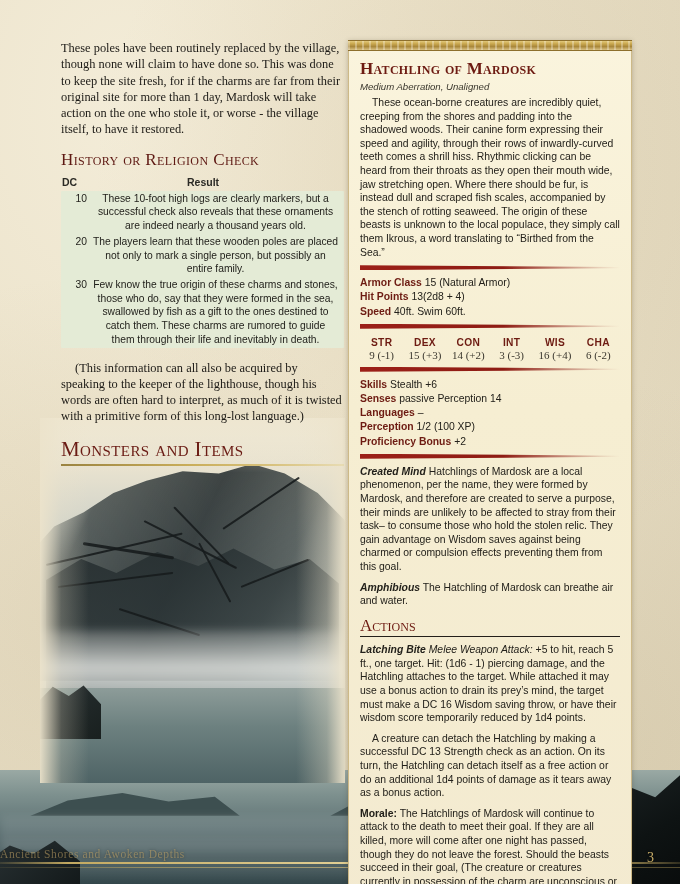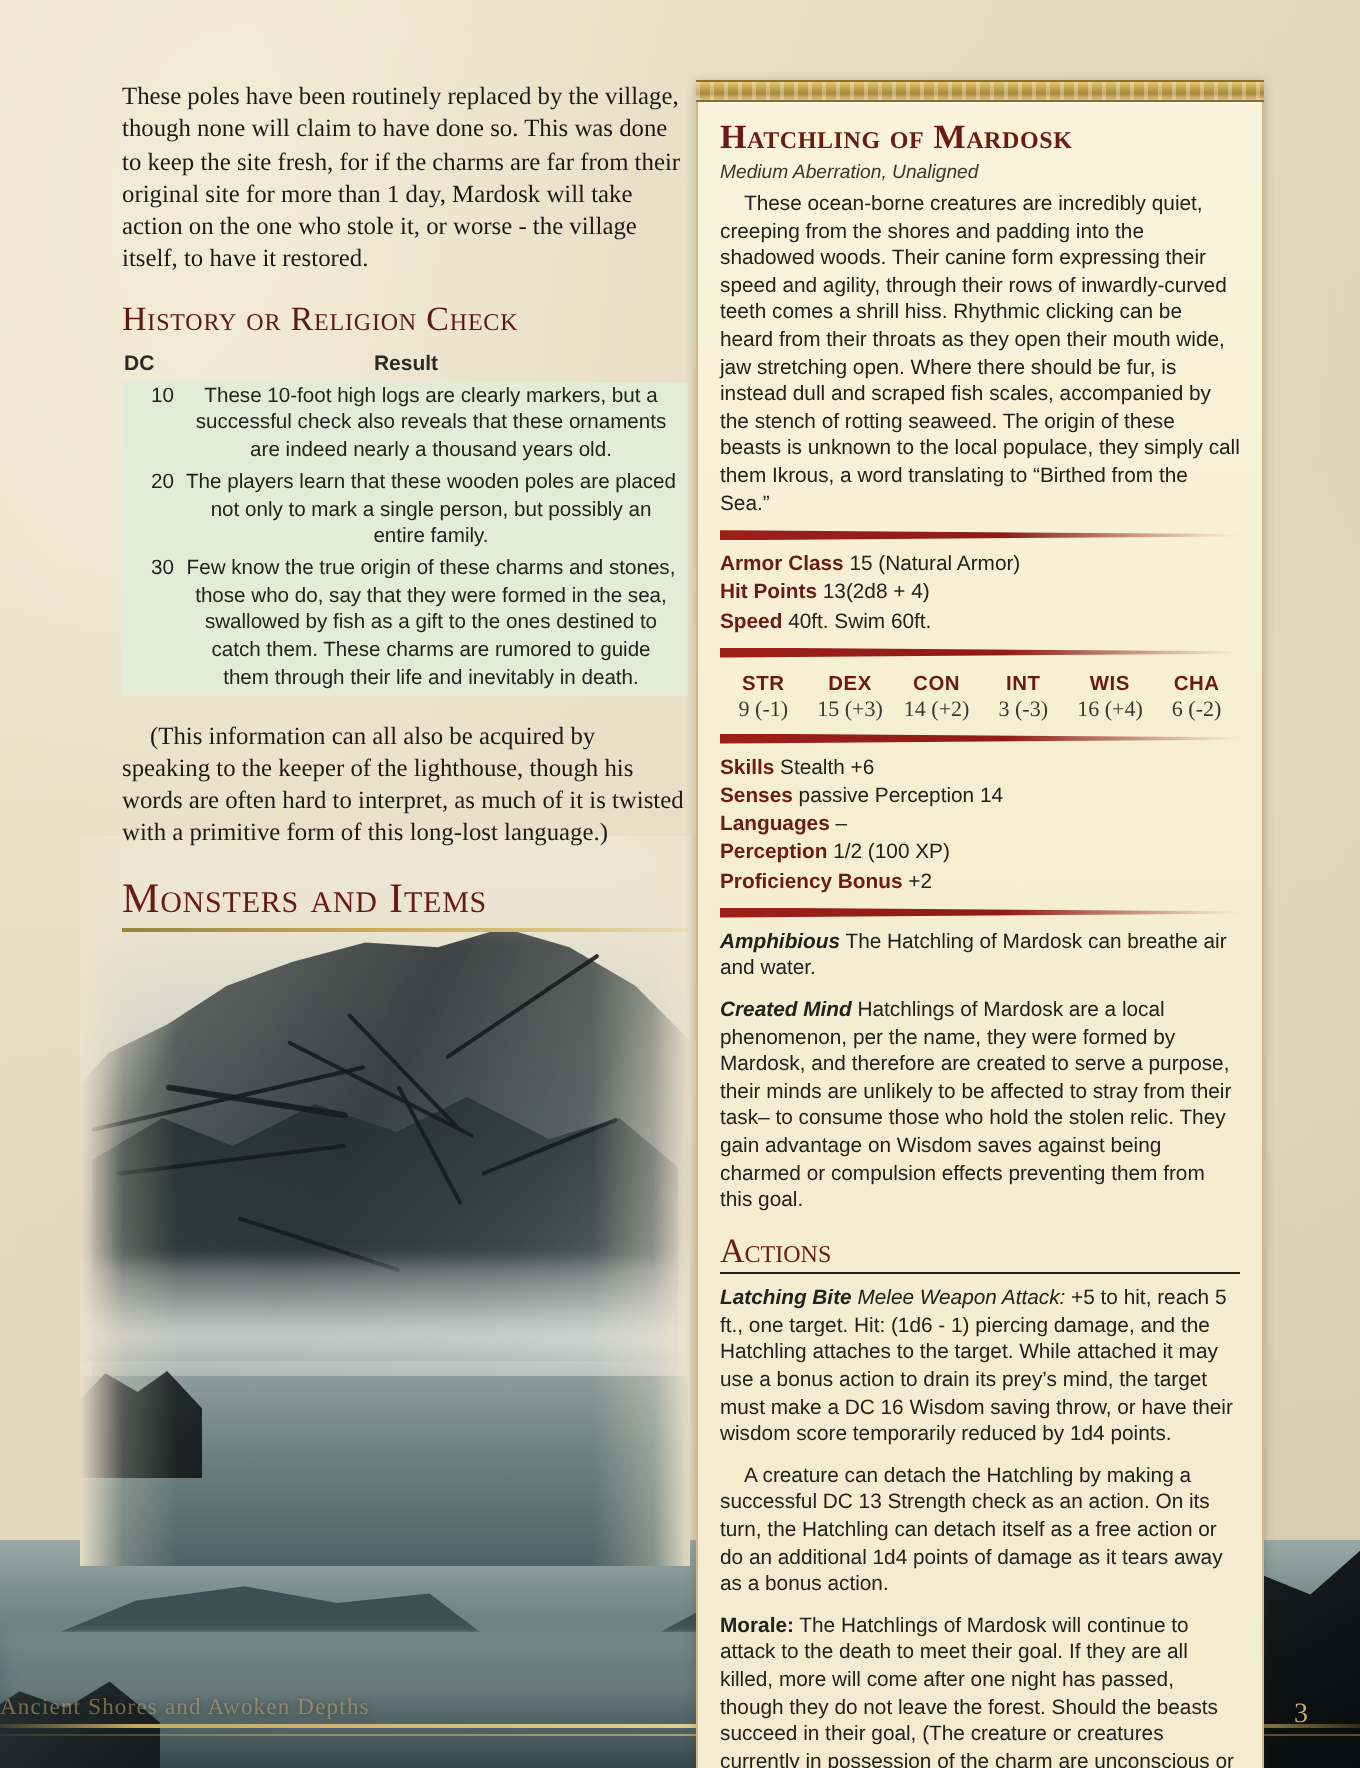--- a/index.html
+++ b/index.html
@@ -485,27 +485,27 @@
         </div>
         <div>
           <b>Proficiency Bonus</b>
           <span>+2</span>
         </div>
       </div>
 
       <div class="sb-div"></div>
 
       <p class="sb-para">
+        <em class="tname">Created Mind</em>
+        <span>Hatchlings of Mardosk are a local phenomenon, per the name, they were formed by Mardosk, and therefore are created to serve a purpose, their minds are unlikely to be affected to stray from their task– to consume those who hold the stolen relic. They gain advantage on Wisdom saves against being charmed or compulsion effects preventing them from this goal.</span>
+      </p>
+
+      <p class="sb-para">
         <em class="tname">Amphibious</em>
         <span>The Hatchling of Mardosk can breathe air and water.</span>
-      </p>
-
-      <p class="sb-para">
-        <em class="tname">Created Mind</em>
-        <span>Hatchlings of Mardosk are a local phenomenon, per the name, they were formed by Mardosk, and therefore are created to serve a purpose, their minds are unlikely to be affected to stray from their task– to consume those who hold the stolen relic. They gain advantage on Wisdom saves against being charmed or compulsion effects preventing them from this goal.</span>
       </p>
 
       <h2 class="sb-section-head">Actions</h2>
       <div class="sb-section-rule"></div>
 
       <p class="sb-para">
         <em class="tname">Latching Bite</em>
         <em>Melee Weapon Attack:</em><span> +5 to hit, reach 5 ft., one target. Hit: (1d6 - 1) piercing damage, and the Hatchling attaches to the target. While attached it may use a bonus action to drain its prey’s mind, the target must make a DC 16 Wisdom saving throw, or have their wisdom score temporarily reduced by 1d4 points.</span>
       </p>
 

